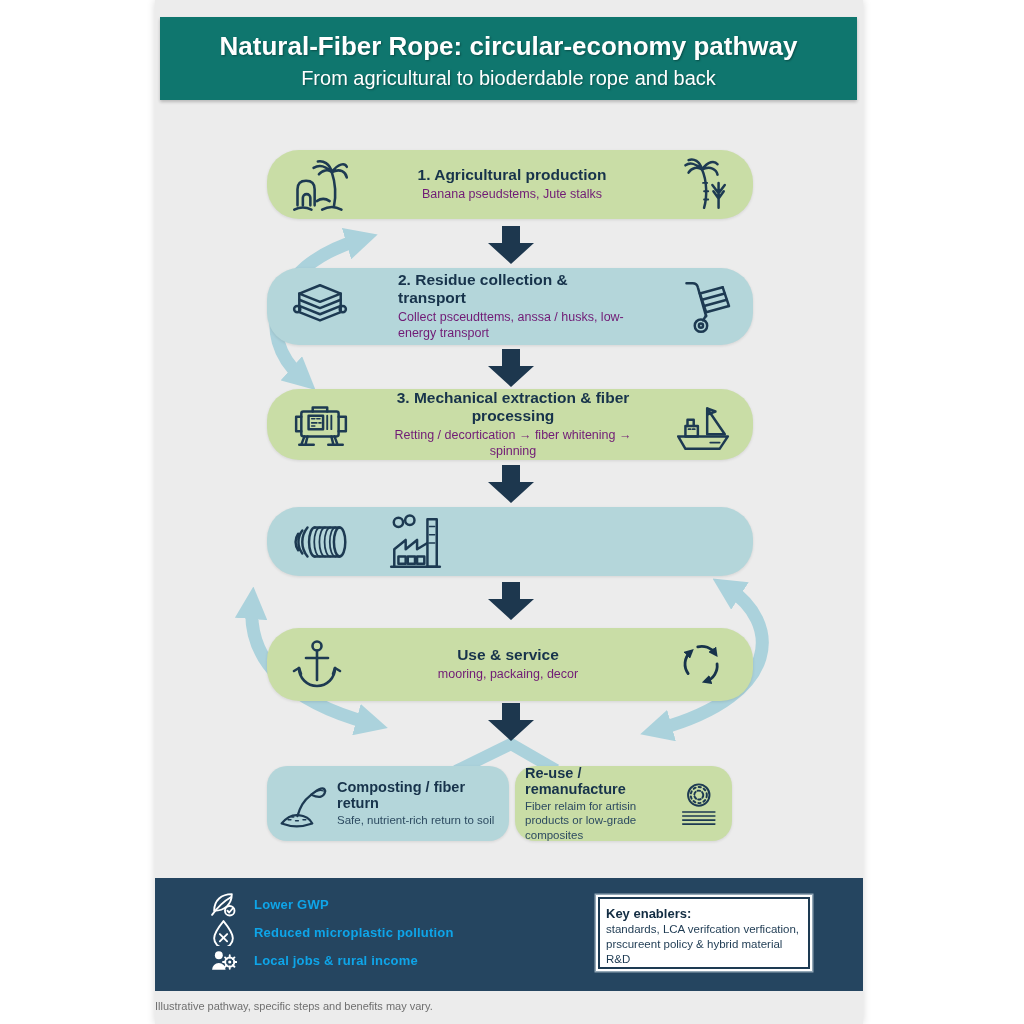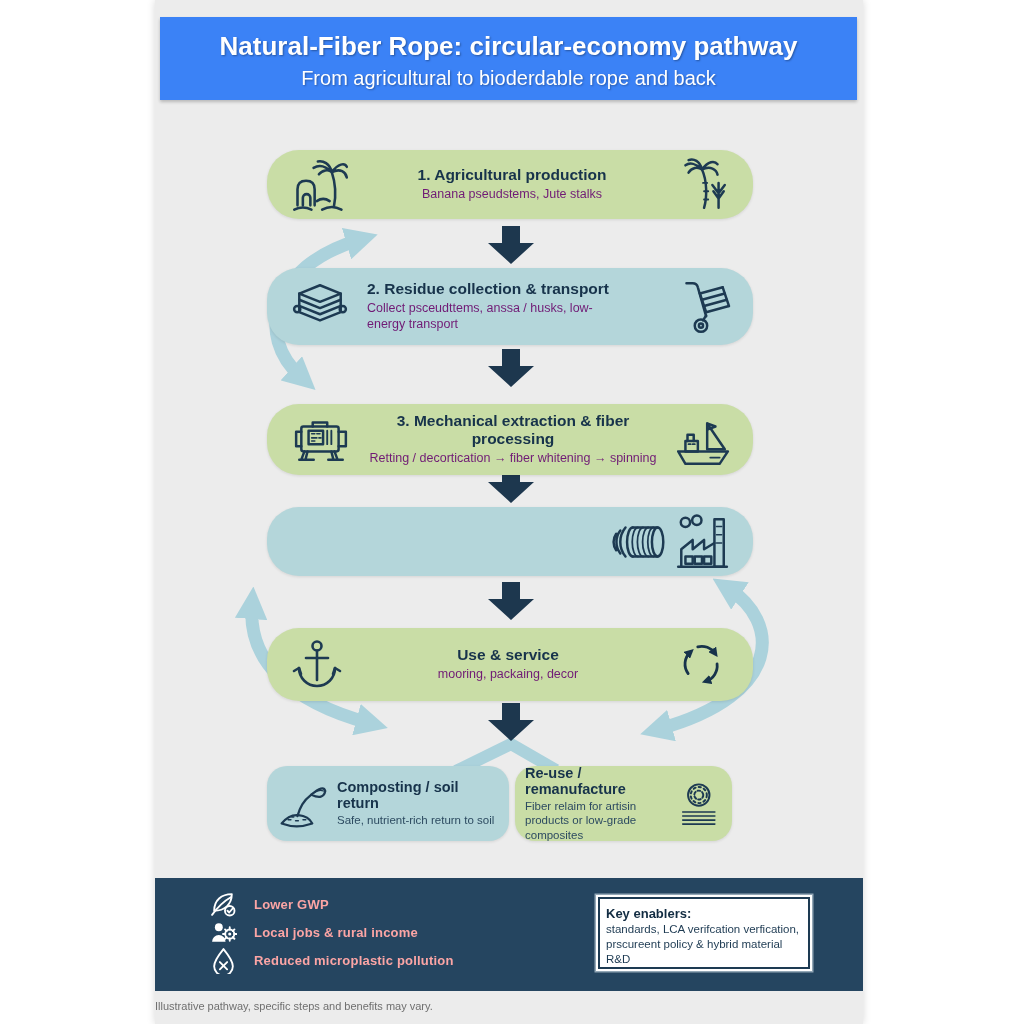--- a/index.html
+++ b/index.html
@@ -1,41 +1,41 @@
 <!DOCTYPE html>
 <html><head>
 <meta charset="utf-8">
 <style>
   html,body{margin:0;padding:0;}
   body{width:1024px;height:1024px;background:#ffffff;font-family:"Liberation Sans",sans-serif;position:relative;overflow:hidden;}
   .poster{position:absolute;left:155px;top:0;width:708px;height:1024px;background:#ececec;box-shadow:0 0 8px rgba(0,0,0,.16);}
-  .hdr{position:absolute;left:5px;top:17px;width:697px;height:83px;background:#3b82f6;color:#fff;text-align:center;box-shadow:0 2px 3px rgba(0,0,0,.22);z-index:3;}
+  .hdr{position:absolute;left:5px;top:17px;width:697px;height:83px;background:#0f766e;color:#fff;text-align:center;box-shadow:0 2px 3px rgba(0,0,0,.22);z-index:3;}
   .hdr-title{font-size:26px;font-weight:bold;margin-top:14px;white-space:nowrap;text-shadow:1px 1px 2px rgba(0,0,0,.35);}
   .hdr-sub{font-size:20px;margin-top:5px;text-shadow:1px 1px 2px rgba(0,0,0,.3);}
   svg.flow{position:absolute;left:0;top:0;z-index:1;}
-  .step{position:absolute;left:112px;width:486px;border-radius:32px;display:flex;align-items:center;padding:1px 22px;box-sizing:border-box;z-index:2;box-shadow:0 1px 3px rgba(0,0,0,.10);}
+  .step{position:absolute;left:112px;width:486px;border-radius:32px;display:flex;align-items:center;padding:1px 22px;box-sizing:border-box;z-index:2;box-shadow:0 1px 3px rgba(0,0,0,.10);gap:31px;}
   .green{background:#c9dda6;}
-  .blue{background:#b4d6da;justify-content:flex-end;}
-  .s1{top:150px;height:69px;} .s2{top:268px;height:77px;} .s3{top:404px;height:71px;} .s4{top:507px;height:69px;} .s5{top:628px;height:73px;}
+  .blue{background:#b4d6da;}
+  .s1{top:150px;height:69px;} .s2{top:268px;height:77px;} .s3{top:389px;height:71px;} .s4{top:507px;height:69px;} .s5{top:628px;height:73px;}
   .stx{flex:1;text-align:center;padding:0 6px;}
   .st{font-size:15.5px;font-weight:bold;color:#17334b;}
   .ss{font-size:12.5px;color:#701a75;margin-top:3px;line-height:1.25;}
   .s2 .stx{text-align:left;padding-left:16px;}
   .s2 .ss{max-width:232px;}
   .ic{flex:0 0 auto;}
   .ebox{position:absolute;top:766px;height:75px;border-radius:20px;display:flex;align-items:center;padding:0 10px;box-sizing:border-box;z-index:2;gap:8px;box-shadow:0 1px 3px rgba(0,0,0,.10);}
   .eb1{left:112px;width:242px;}
   .eb2{left:360px;width:217px;}
   .etx{flex:1;}
   .et{font-size:14.5px;font-weight:bold;color:#17334b;}
   .es{font-size:11.5px;color:#2d4b61;margin-top:2px;line-height:1.25;}
   .footer{position:absolute;left:0;top:878px;width:708px;height:113px;background:#254560;z-index:2;}
   .benefits{position:absolute;left:55px;top:15px;}
   .benefit{display:flex;align-items:center;gap:17px;height:22px;margin-bottom:6px;}
-  .blabel{font-size:13px;font-weight:bold;color:#fca5a5;letter-spacing:.2px;}
+  .blabel{font-size:13px;font-weight:bold;color:#0ea5e9;letter-spacing:.2px;}
   .enablers{position:absolute;left:443px;top:19px;width:212px;height:72px;background:#fff;border:2.5px solid #1d3a52;box-shadow:0 0 0 2px #fff,0 0 0 3.5px #93a7b6;box-sizing:border-box;padding:7px 6px;}
   .en-title{font-size:13px;font-weight:bold;color:#122c42;}
   .en-text{font-size:11.5px;color:#1d3a52;line-height:1.3;margin-top:1px;}
   .caption{position:absolute;left:0;top:1000px;width:708px;text-align:left;font-size:11px;color:#6f6f6f;z-index:2;}
 </style>
 </head>
 <body>
 
 <div class="poster">
 
@@ -182,21 +182,21 @@
 
   <div class="ebox blue eb1">
     <svg class="ic" width="52" height="56" viewBox="0 0 56 56" fill="none" stroke="#1d3a52" stroke-width="2.4" stroke-linecap="round" stroke-linejoin="round">
       <path d="M5 49 q8 -10 18 -9 q11 1 15 9 q-17 6 -33 0 Z"></path>
       <path d="M12 45 h3 M20 46 h3 M28 45 h3 M16 42 h2" stroke-width="1.6"></path>
       <path d="M22 41 C 25 31 28 25 37 18"></path>
       <path d="M37 18 q13 -11 15 -4 q-2 10 -15 4 Z"></path>
       <path d="M38 17 q7 -5 12 -3" stroke-width="1.4"></path>
     </svg>
     <div class="etx">
-      <div class="et">Composting / soil return</div>
+      <div class="et">Composting / fiber return</div>
       <div class="es">Safe, nutrient-rich return to soil</div>
     </div>
   </div>
 
   <div class="ebox green eb2">
     <div class="etx">
       <div class="et">Re-use / remanufacture</div>
       <div class="es">Fiber relaim for artisin products or low-grade composites</div>
     </div>
     <svg class="ic" width="50" height="56" viewBox="0 0 56 56" fill="none" stroke="#1d3a52" stroke-width="2.2" stroke-linecap="round" stroke-linejoin="round">
@@ -212,36 +212,36 @@
       <div class="benefit">
         <svg width="27" height="27" viewBox="0 0 26 26" fill="none" stroke="#ffffff" stroke-width="1.8" stroke-linecap="round" stroke-linejoin="round">
           <path d="M4 19 C 4 9 11 3 21 3 C 21 13 14 19 4 19 Z"></path>
           <path d="M2 23 C 7 16 13 10 20 6"></path>
           <circle cx="19" cy="19" r="4.6"></circle>
           <path d="M16.8 19 l1.7 1.7 L22 16.6"></path>
         </svg>
         <span class="blabel">Lower GWP</span>
       </div>
       <div class="benefit">
+        <svg width="27" height="27" viewBox="0 0 26 26" fill="none" stroke="#ffffff" stroke-width="1.8" stroke-linecap="round" stroke-linejoin="round">
+          <path d="M13 2 C 13 2 4 13 4 18.5 a 9 9 0 0 0 18 0 C 22 13 13 2 13 2 Z"></path>
+          <path d="M9.5 14.5 l7 7 M16.5 14.5 l-7 7"></path>
+        </svg>
+        <span class="blabel">Reduced microplastic pollution</span>
+      </div>
+      <div class="benefit">
         <svg width="27" height="27" viewBox="0 0 26 26" fill="none">
           <circle cx="8.5" cy="8" r="3.8" fill="#ffffff"></circle>
           <path d="M2 22 a6.5 6.5 0 0 1 13 0 Z" fill="#ffffff"></path>
           <circle cx="19" cy="14.5" r="4.4" stroke="#ffffff" stroke-width="1.8"></circle>
           <circle cx="19" cy="14.5" r="1.5" fill="#ffffff"></circle>
           <path d="M19 8 v2.2 M19 18.8 v2.2 M12.5 14.5 h2.2 M23.3 14.5 h2.2 M14.5 10 l1.6 1.6 M21.9 17.4 l1.6 1.6 M23.5 10 l-1.6 1.6 M16.1 17.4 l-1.6 1.6" stroke="#ffffff" stroke-width="1.8" stroke-linecap="round"></path>
         </svg>
         <span class="blabel">Local jobs &amp; rural income</span>
       </div>
-      <div class="benefit">
-        <svg width="27" height="27" viewBox="0 0 26 26" fill="none" stroke="#ffffff" stroke-width="1.8" stroke-linecap="round" stroke-linejoin="round">
-          <path d="M13 2 C 13 2 4 13 4 18.5 a 9 9 0 0 0 18 0 C 22 13 13 2 13 2 Z"></path>
-          <path d="M9.5 14.5 l7 7 M16.5 14.5 l-7 7"></path>
-        </svg>
-        <span class="blabel">Reduced microplastic pollution</span>
-      </div>
     </div>
     <div class="enablers">
       <div class="en-title">Key enablers:</div>
       <div class="en-text">standards, LCA verifcation verfication, prscureent policy &amp; hybrid material R&amp;D</div>
     </div>
   </div>
 
   <div class="caption">Illustrative pathway, specific steps and benefits may vary.</div>
 
 </div>

